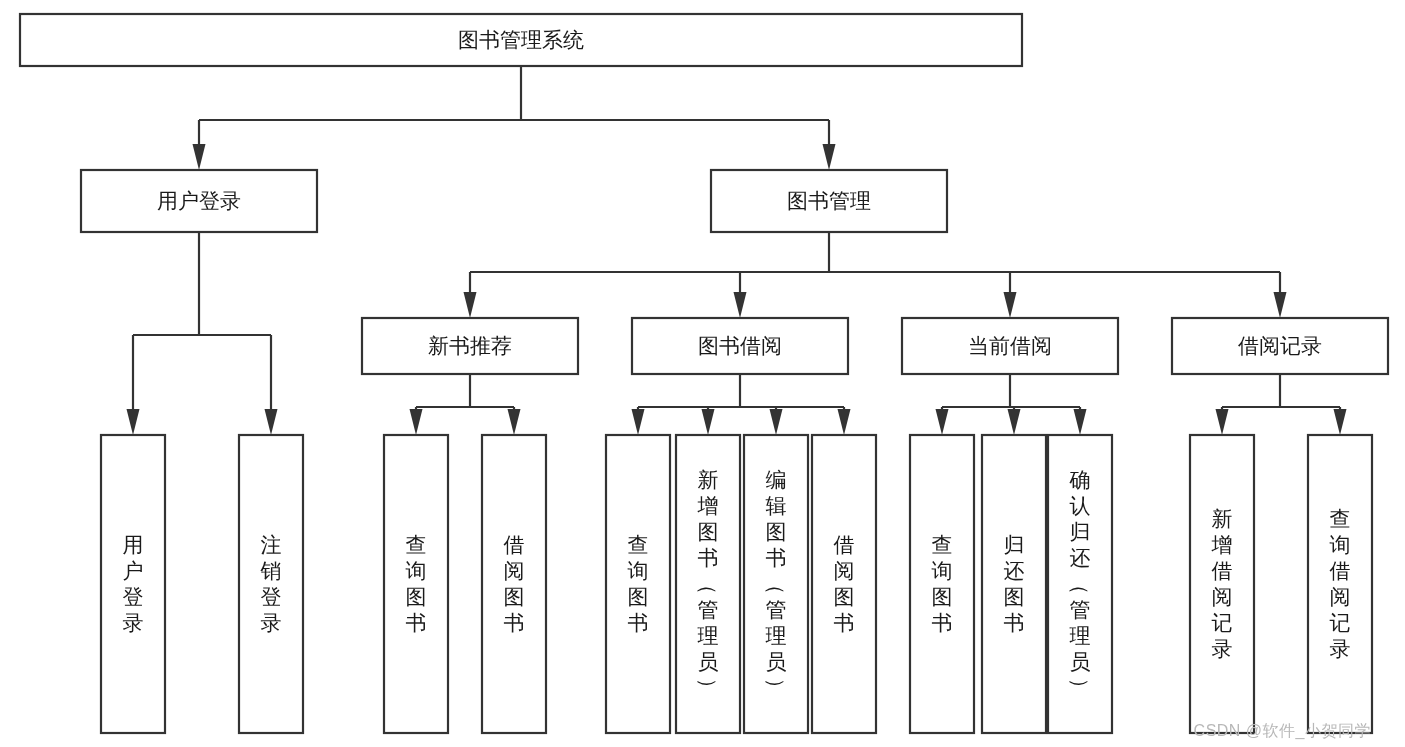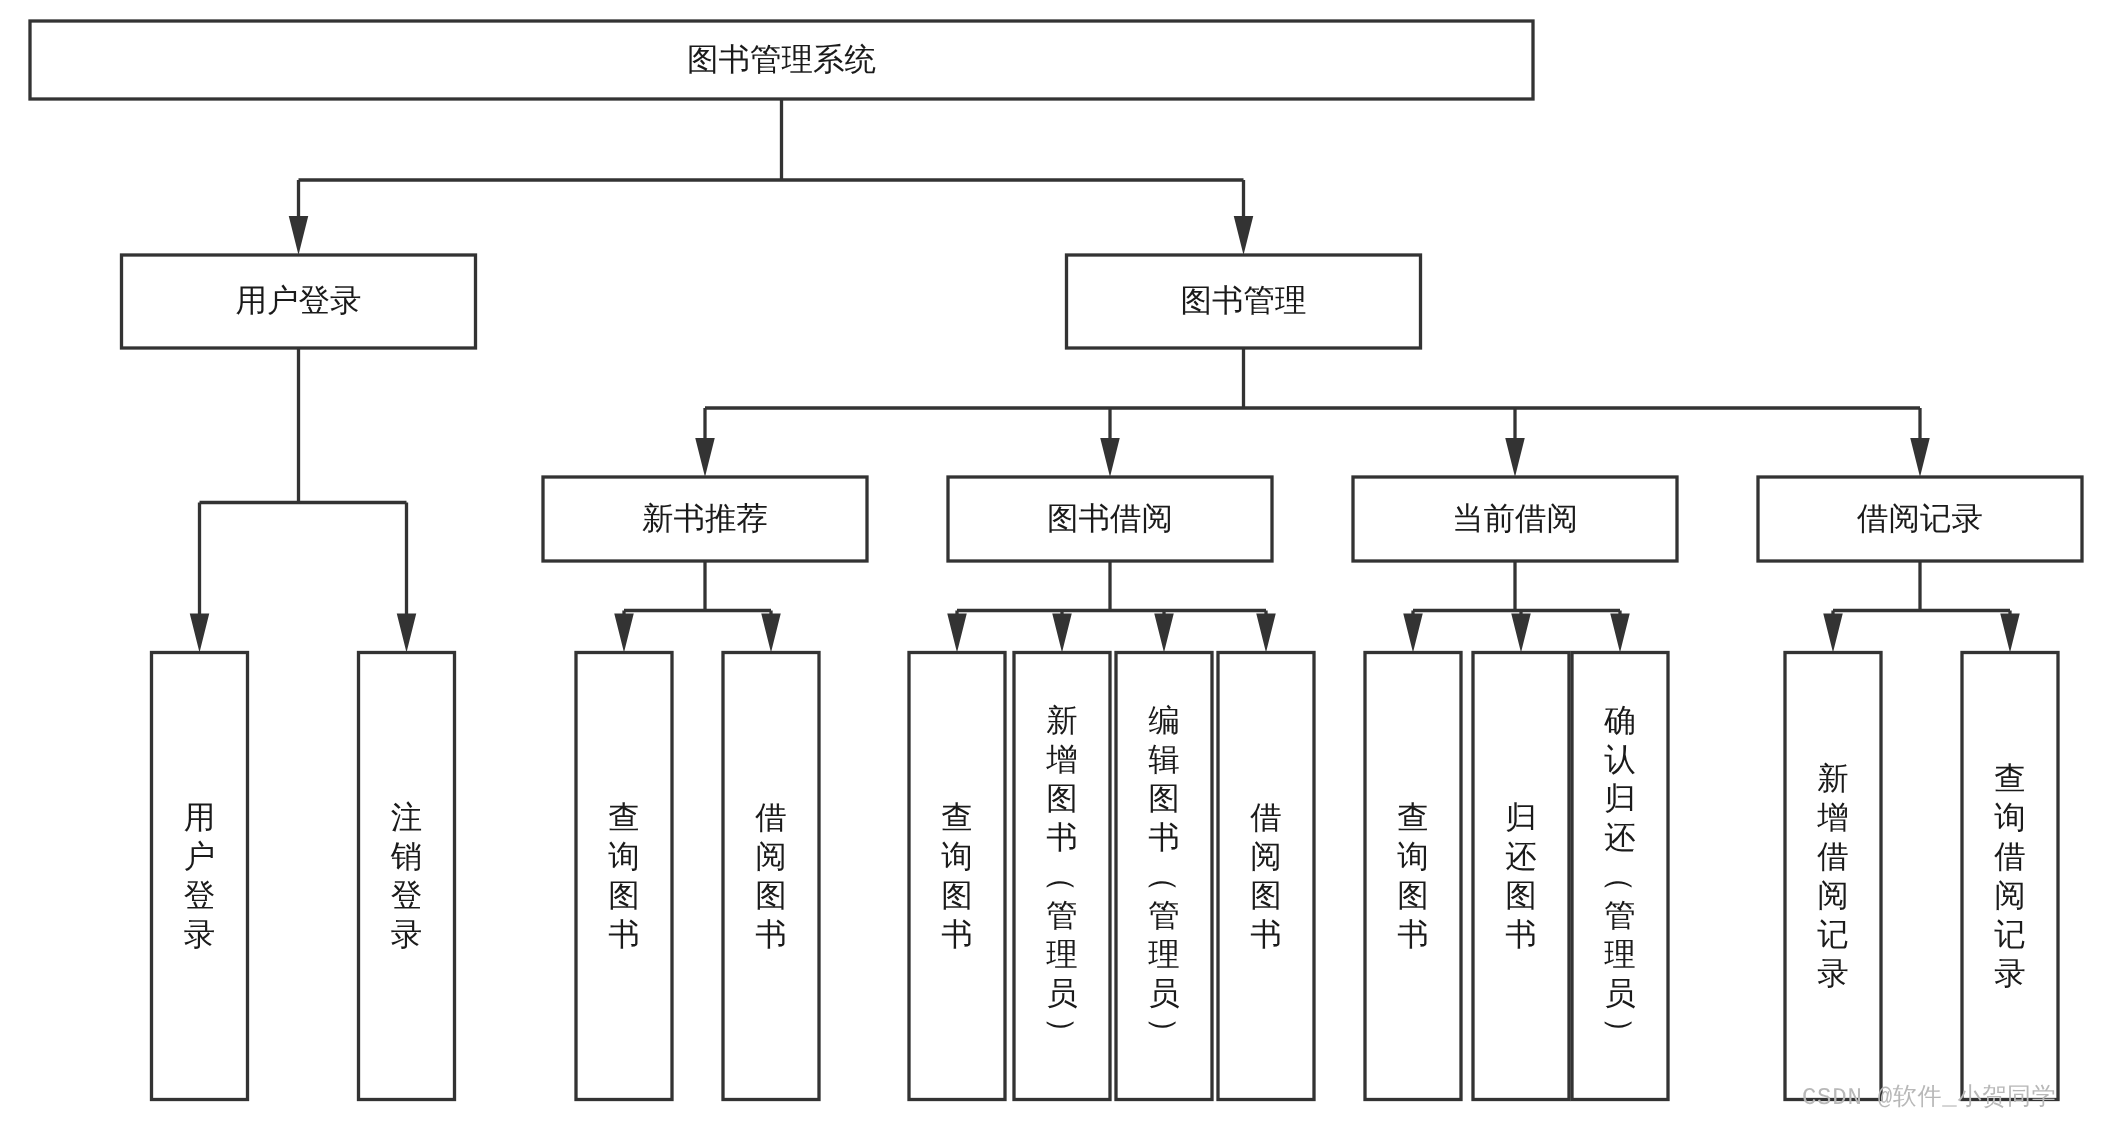--- a/index.html
+++ b/index.html
@@ -54,21 +54,21 @@
     font-family: "Liberation Sans", "DejaVu Sans", sans-serif;
     font-size: 21px;
     fill: #1a1a1a;
     text-anchor: middle;
     white-space: pre;
   }
   .watermark {
     position: absolute;
     right: 10px;
     bottom: 5px;
-    font-family: Liberation Mono, monospace;
+    font-family: Liberation Sans, sans-serif;
     font-size: 16px;
     color: #b8b8b8;
     letter-spacing: 0.5px;
     user-select: none;
     white-space: nowrap;
   }
 </style>
 </head>
 <body>
 

